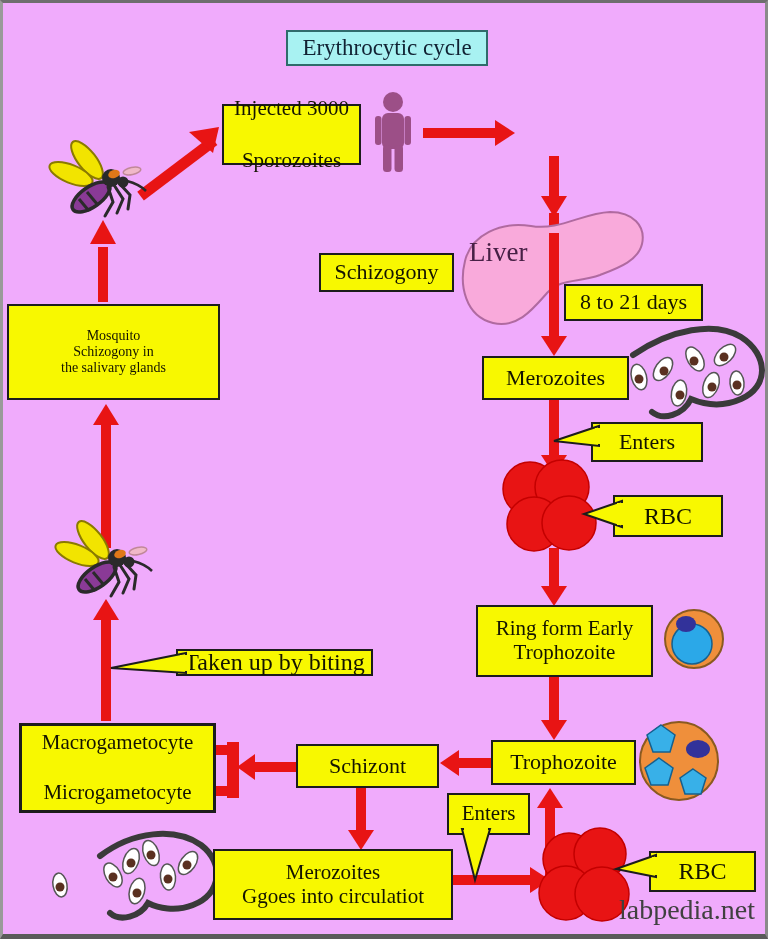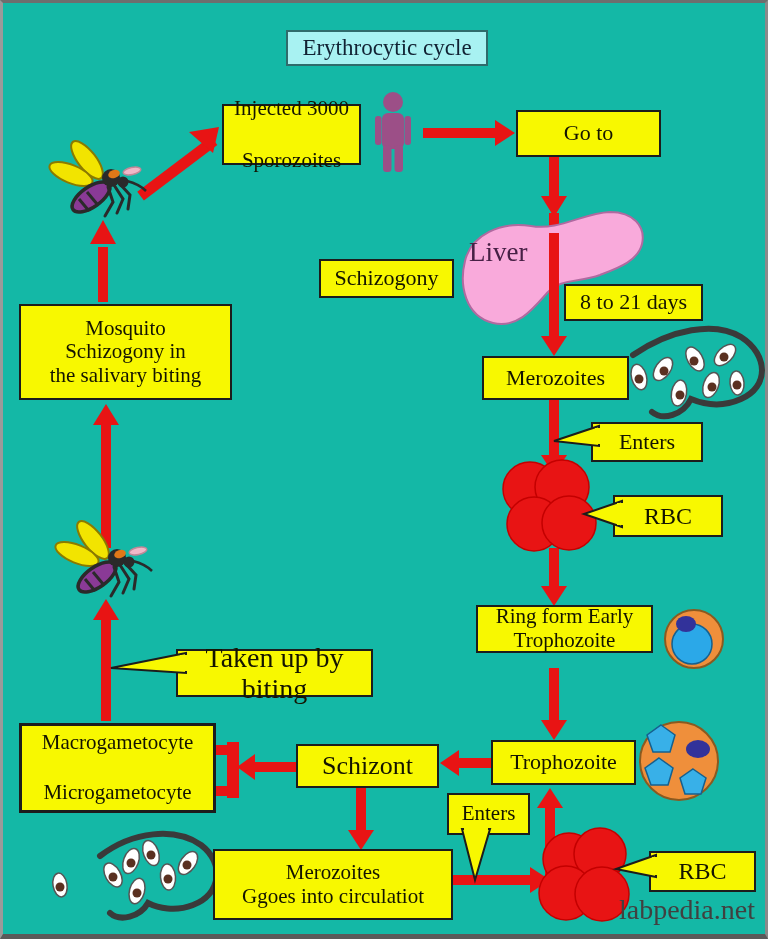--- a/index.html
+++ b/index.html
@@ -1,17 +1,17 @@
 <!DOCTYPE html>
 <html><head>
 <meta charset="utf-8">
 <style>
   html,body{margin:0;padding:0;background:#cfcfcf;}
   #stage{
-    position:relative;width:768px;height:939px;background:#14b8a6;
+    position:relative;width:768px;height:939px;background:#f0abfc;
     border-top:3px solid #6e6e6e;border-left:3px solid #9a9a9a;
     border-right:3px solid #8a8a8a;border-bottom:5px solid #5a5a5a;
     box-sizing:border-box;overflow:hidden;
     font-family:"Liberation Serif","DejaVu Serif",serif;
   }
   .lay{position:absolute;left:0;top:0;}
   .ybox{
     position:absolute;background:#f8f800;border:2px solid #1c1c1c;
     display:flex;align-items:center;justify-content:center;text-align:center;
     color:#141400;line-height:1.12;box-sizing:border-box;z-index:2;
@@ -231,73 +231,70 @@
 
   <div class="title-box" style="left:283px;top:27px;width:202px;height:36px;font-size:23px;">
     <span>Erythrocytic cycle</span>
   </div>
 
   <div class="ybox col" style="left:219px;top:101px;width:139px;height:61px;font-size:21px;gap:28px;">
     <span>Injected 3000</span>
     <span>Sporozoites</span>
   </div>
 
-  <div class="ybox" style="left:513px;top:107px;width:145px;height:47px;font-size:22px;">
-    <span>Go to</span>
-  </div>
 
   <div class="liver-label" style="left:466px;top:234px;font-size:27px;">
     <span>Liver</span>
   </div>
 
-  <div class="ybox" style="left:316px;top:256px;width:135px;height:39px;font-size:22px;">
+  <div class="ybox" style="left:316px;top:250px;width:135px;height:39px;font-size:22px;">
     <span>Schizogony</span>
   </div>
 
   <div class="ybox" style="left:561px;top:281px;width:139px;height:37px;font-size:22px;">
     <span>8 to 21 days</span>
   </div>
 
   <div class="ybox" style="left:479px;top:353px;width:147px;height:44px;font-size:22px;">
     <span>Merozoites</span>
   </div>
 
   <div class="ybox" style="left:588px;top:419px;width:112px;height:40px;font-size:22px;">
     <span>Enters</span>
   </div>
 
   <div class="ybox" style="left:610px;top:492px;width:110px;height:42px;font-size:24px;">
     <span>RBC</span>
   </div>
 
-  <div class="ybox col" style="left:473px;top:602px;width:177px;height:48px;font-size:21px;">
+  <div class="ybox col" style="left:473px;top:602px;width:177px;height:72px;font-size:21px;">
     <span>Ring form Early</span>
     <span>Trophozoite</span>
   </div>
 
   <div class="ybox" style="left:488px;top:737px;width:145px;height:45px;font-size:22px;">
     <span>Trophozoite</span>
   </div>
 
-  <div class="ybox" style="left:293px;top:741px;width:143px;height:44px;font-size:26px;">
+  <div class="ybox" style="left:293px;top:741px;width:143px;height:44px;font-size:22px;">
     <span>Schizont</span>
   </div>
 
   <div class="ybox col" style="left:16px;top:720px;width:197px;height:90px;font-size:21px;border-width:3px;justify-content:space-between;padding:5px 8px;">
     <span>Macrogametocyte</span>
     <span>Microgametocyte</span>
   </div>
 
-  <div class="ybox col" style="left:16px;top:301px;width:213px;height:96px;font-size:21px;">
+  <div class="ybox col" style="left:4px;top:301px;width:213px;height:96px;font-size:14px;">
     <span>Mosquito</span>
     <span>Schizogony in</span>
-    <span>the salivary biting</span>
-  </div>
-
-  <div class="ybox" style="left:173px;top:646px;width:197px;height:48px;font-size:28px;">
+    <span>the salivary glands</span>
+  </div>
+
+  <div class="ybox" style="left:173px;top:646px;width:197px;height:27px;font-size:24px;">
     <span>Taken up by biting</span>
   </div>
 
   <div class="ybox col" style="left:210px;top:846px;width:240px;height:71px;font-size:21px;">
     <span>Merozoites</span>
     <span>Ggoes into circulatiot</span>
   </div>
 
   <div class="ybox" style="left:444px;top:790px;width:83px;height:42px;font-size:21px;">
     <span>Enters</span>

